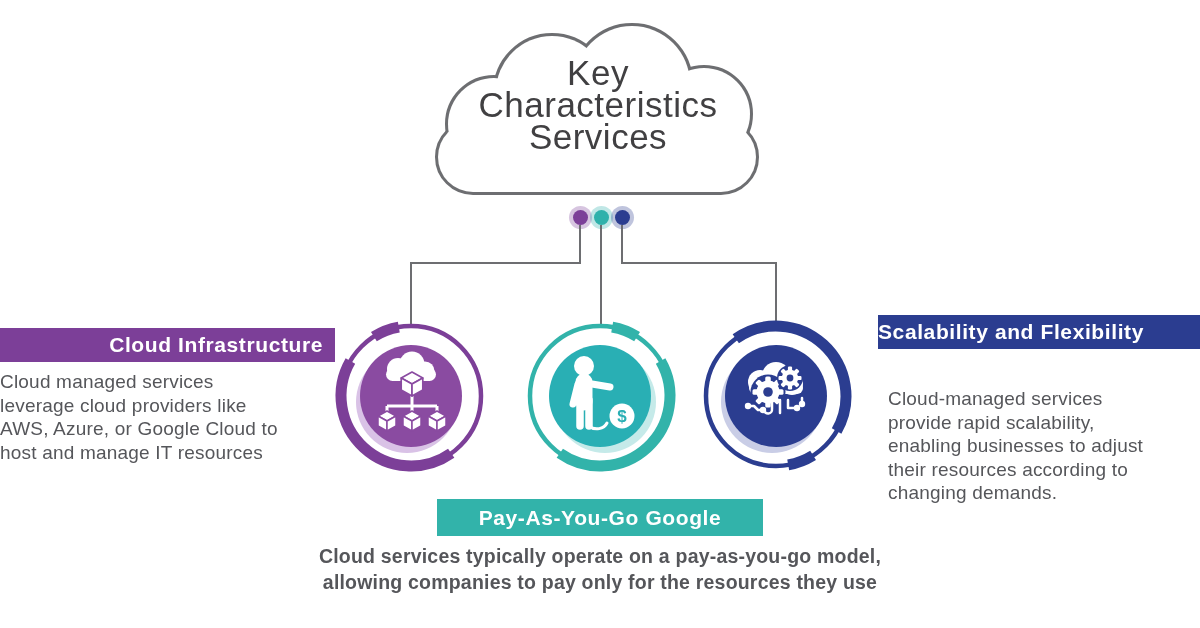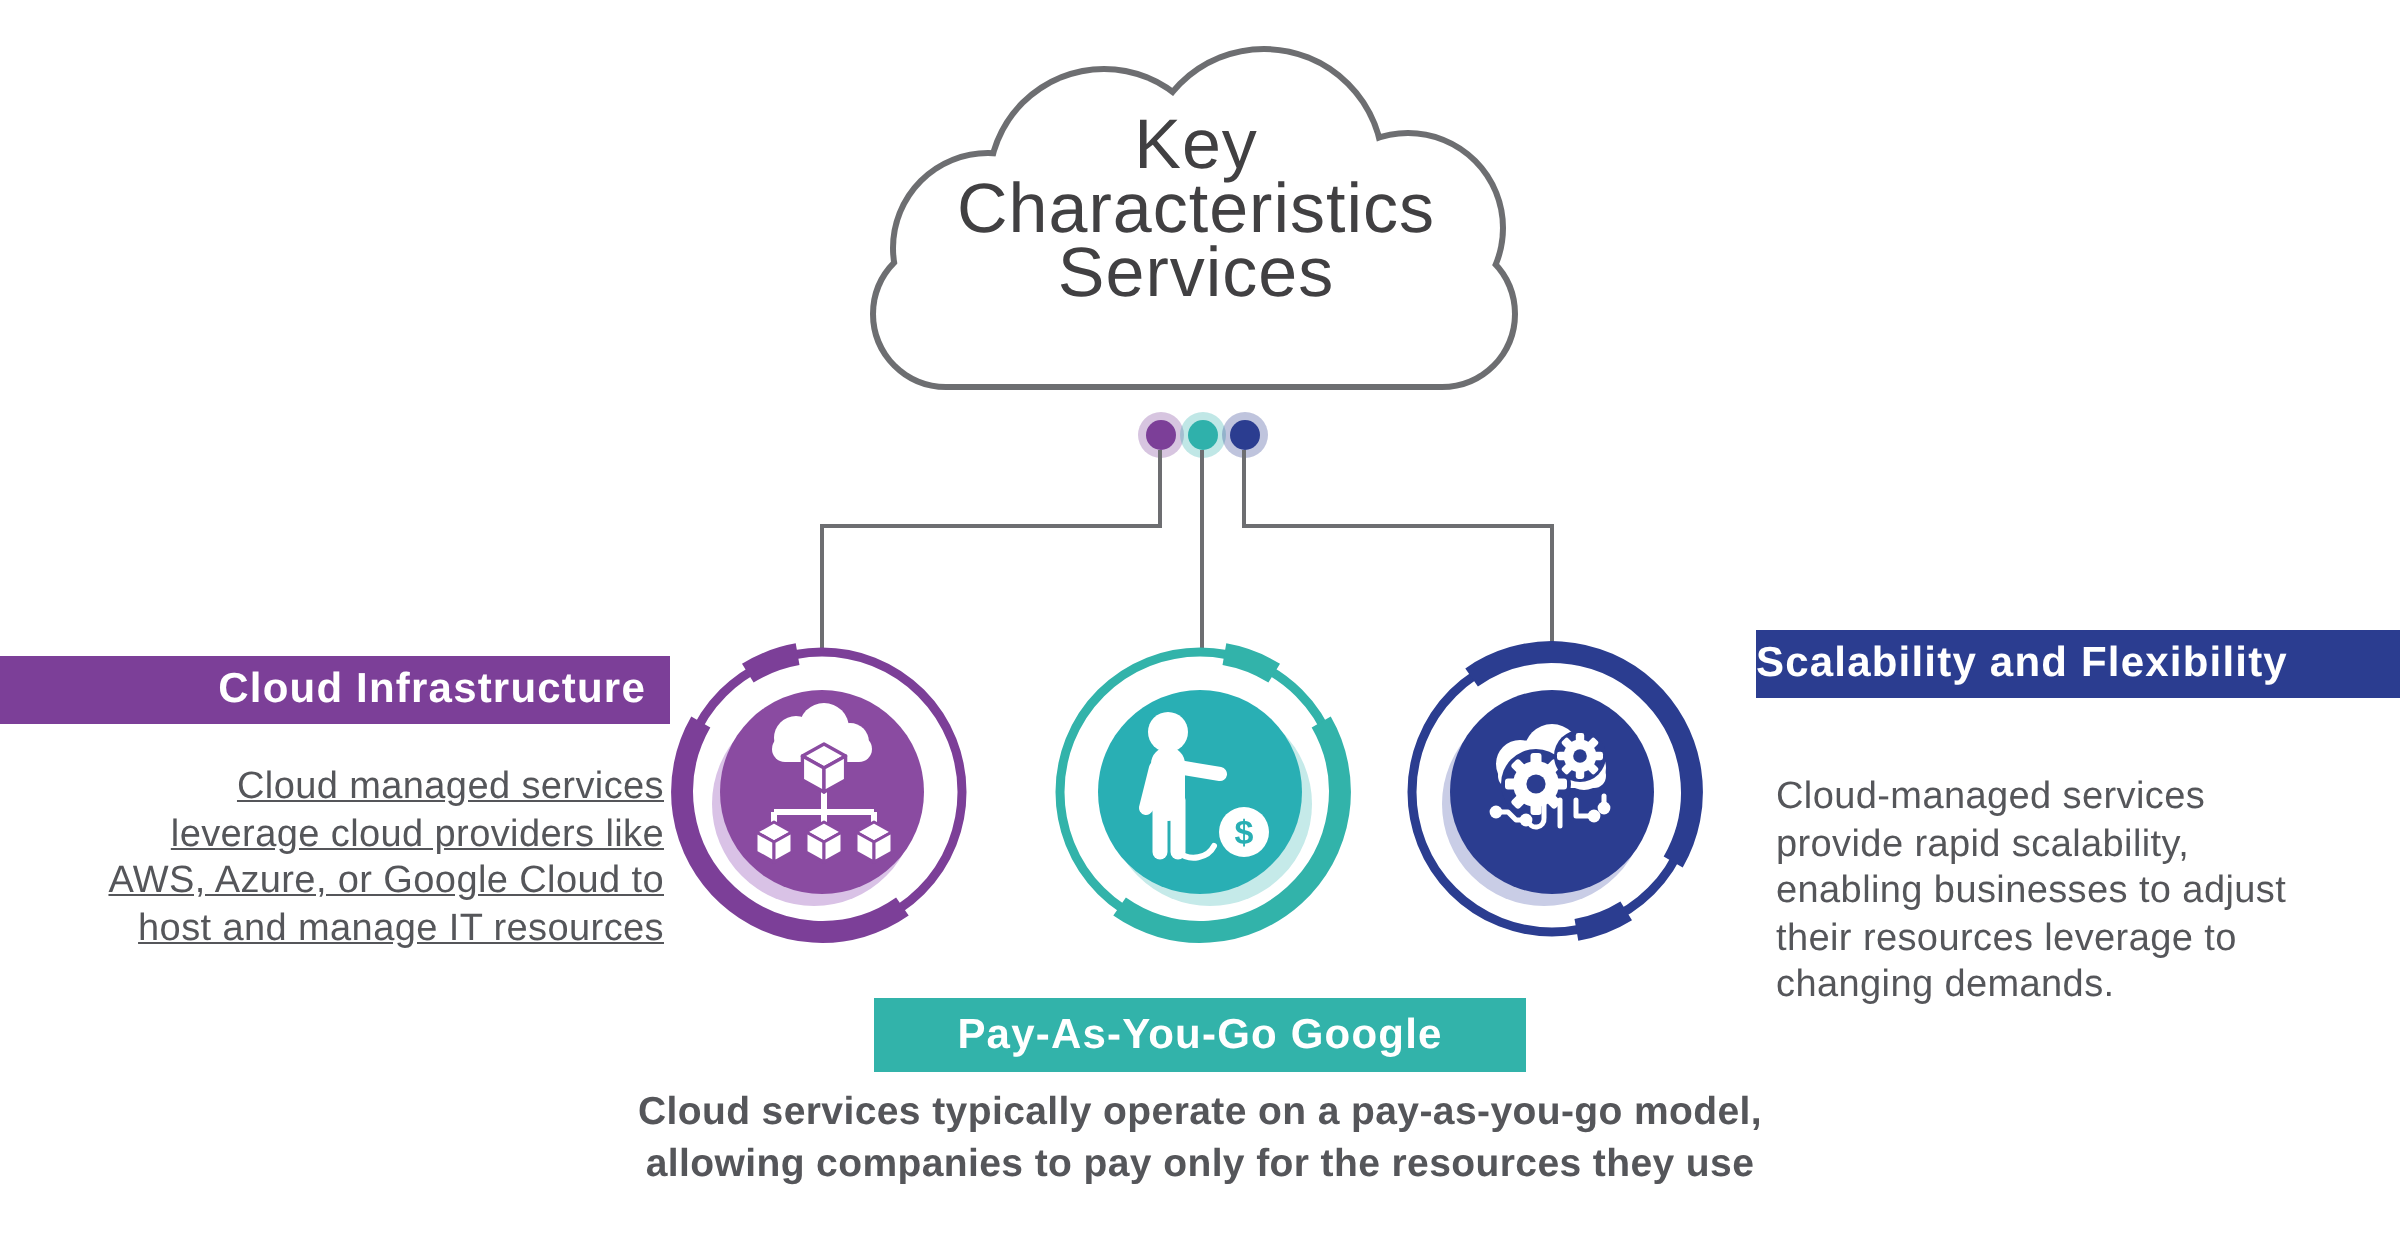--- a/index.html
+++ b/index.html
@@ -29,21 +29,21 @@
   .banner{position:absolute;color:#ffffff;font-weight:700;font-size:21px;letter-spacing:.6px;}
   #banner-infrastructure{left:0;top:328px;width:335px;height:34px;line-height:34px;
       background:#7c3f98;text-align:right;padding-right:0;box-sizing:border-box;padding-right:12px;}
   #banner-scalability{left:878px;top:315px;width:322px;height:34px;line-height:34px;
       background:#2b3d90;text-align:left;box-sizing:border-box;}
   #banner-payg{left:437px;top:499px;width:326px;height:37px;line-height:37px;
       background:#32b3aa;text-align:center;}
 
   .para{position:absolute;color:#55565a;}
   .para .p-line{font-size:19px;line-height:23.5px;letter-spacing:.2px;}
-  #para-infrastructure{left:0;top:382px;width:332px;text-align:right;text-decoration:underline;}
+  #para-infrastructure{left:0;top:370px;width:332px;}
   #para-scalability{left:888px;top:359px;width:312px;text-align:left;margin-top:28px;}
   #para-payg{left:290px;top:543px;width:620px;text-align:center;}
   #para-payg .p-line{font-size:19.5px;line-height:26px;font-weight:bold;}
 </style>
 </head>
 <body>
 
 <div id="canvas">
 
   <svg id="cloud-svg" class="abs" width="348" height="180" viewBox="0 0 348 180">
@@ -202,21 +202,21 @@
     <div class="p-line">Cloud managed services</div>
     <div class="p-line">leverage cloud providers like</div>
     <div class="p-line">AWS, Azure, or Google Cloud to</div>
     <div class="p-line">host and manage IT resources</div>
   </div>
 
   <div class="para" id="para-scalability">
     <div class="p-line">Cloud-managed services</div>
     <div class="p-line">provide rapid scalability,</div>
     <div class="p-line">enabling businesses to adjust</div>
-    <div class="p-line">their resources leverage to</div>
+    <div class="p-line">their resources according to</div>
     <div class="p-line">changing demands.</div>
   </div>
 
   <div class="para" id="para-payg">
     <div class="p-line">Cloud services typically operate on a pay-as-you-go model,</div>
     <div class="p-line">allowing companies to pay only for the resources they use</div>
   </div>
 
 </div>
 

